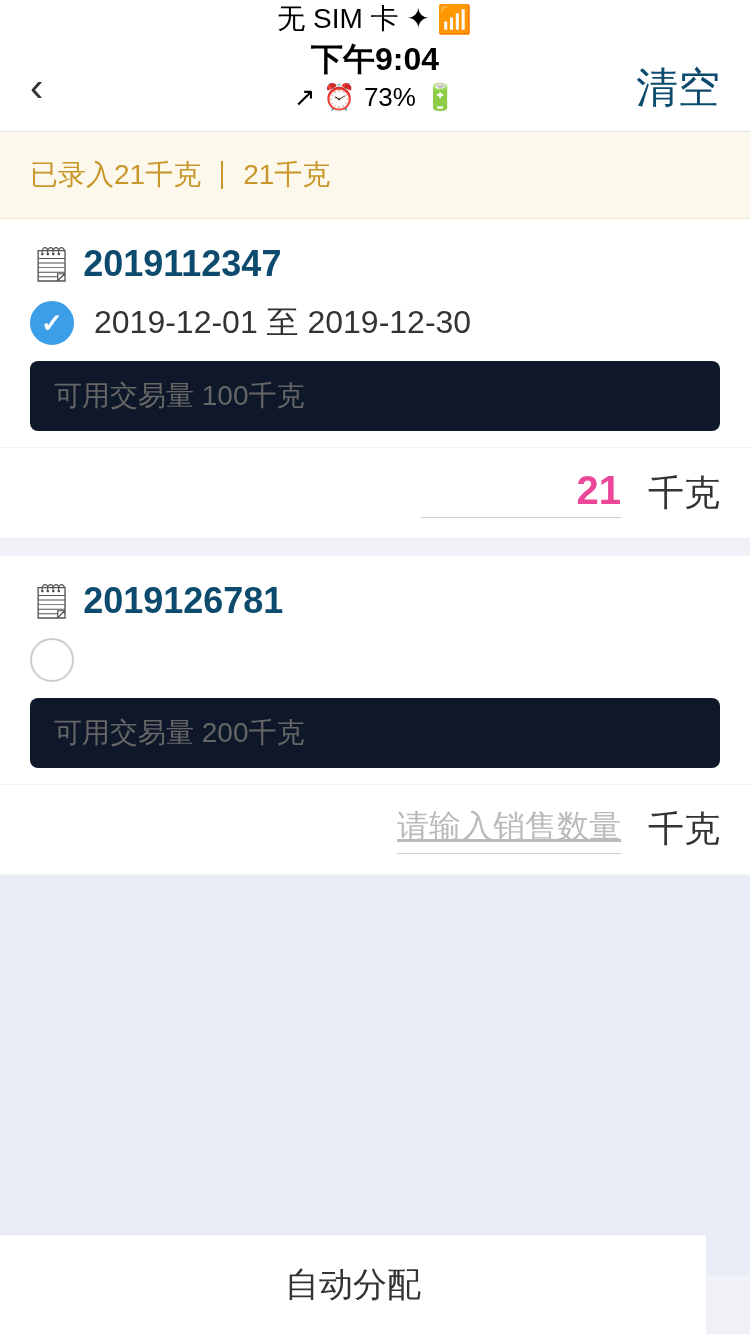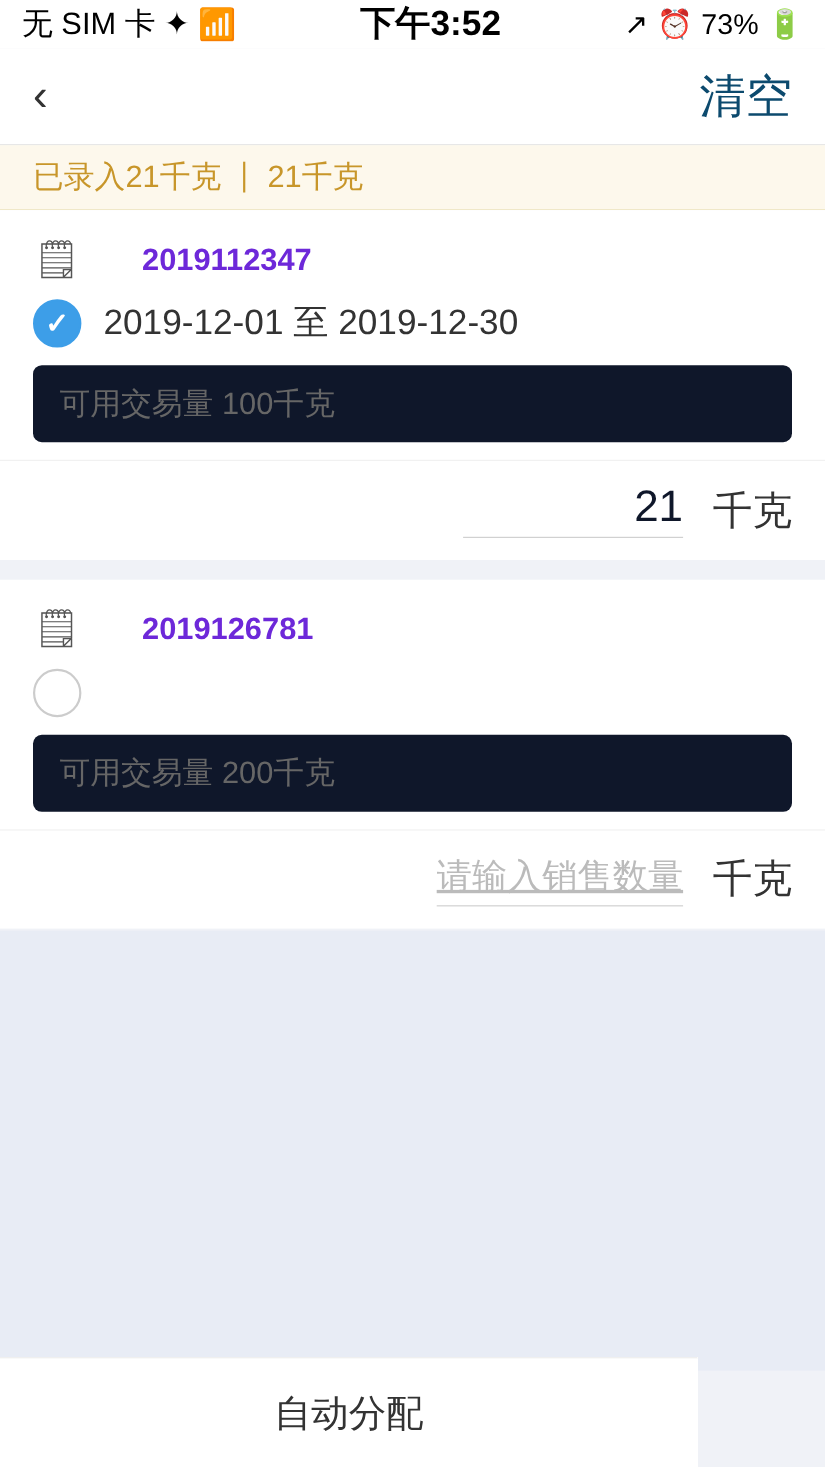--- a/index.html
+++ b/index.html
@@ -16,20 +16,21 @@
     
     .status-bar {
       background: #fff;
       height: 44px;
       display: flex;
       align-items: center;
       justify-content: space-between;
       padding: 0 20px;
       font-size: 28px;
       font-weight: 500;
+      flex-direction: column;
     }
     .status-left {
       display: flex;
       align-items: center;
       gap: 8px;
     }
     .status-center {
       font-size: 32px;
       font-weight: 600;
     }
@@ -62,21 +63,21 @@
     }
     .nav-action {
       font-size: 42px;
       color: #0c4a6e;
       cursor: pointer;
     }
 
     
     .info-banner {
       background: #fdf8ec;
-      padding: 10px 30px;
+      padding: 24px 30px;
       display: flex;
       align-items: center;
       gap: 20px;
       border-bottom: 1px solid #f0e8c8;
     }
     .info-banner-text {
       font-size: 28px;
       color: #c8962a;
     }
     .info-banner-divider {
@@ -94,24 +95,23 @@
       padding: 24px 30px 16px 30px;
       display: flex;
       align-items: center;
       gap: 10px;
     }
     .batch-icon {
       font-size: 34px;
       color: #555;
     }
     .batch-number {
-      font-size: 28px;
+      font-size: 36px;
       font-weight: 600;
-      color: #6d28d9;
-      margin-left: 46px;
+      color: #0c4a6e;
     }
     .card-row {
       padding: 0 30px 16px 30px;
       display: flex;
       align-items: center;
       gap: 20px;
       text-align: center;
     }
     .radio-circle {
       width: 44px;
@@ -152,22 +152,22 @@
       padding: 20px 30px;
       display: flex;
       align-items: center;
       justify-content: flex-end;
       gap: 16px;
       background: #fff;
       border-top: 1px solid #f0f0f0;
     }
     .quantity-value {
       font-size: 40px;
-      color: #0f172a;
-      font-weight: 400;
+      color: #ec4899;
+      font-weight: 700;
       text-align: right;
       min-width: 80px;
     }
     .quantity-placeholder {
       font-size: 32px;
       color: #bbb;
       text-decoration: underline;
     }
     .quantity-unit {
       font-size: 36px;
@@ -194,21 +194,21 @@
       background: #e8ecf5;
       flex: 1;
       min-height: 400px;
     }
 
     
     .bottom-bar {
       position: fixed;
       bottom: 0;
       left: 0;
-      width: 634px;
+      width: 706px;
       height: 100px;
       display: flex;
       background: #fff;
       border-top: 1px solid #e5e5e5;
     }
     .btn-auto {
       flex: 1;
       display: flex;
       align-items: center;
       justify-content: center;
@@ -233,21 +233,21 @@
     }
   </style>
 </head>
 <body>
 
 <div class="status-bar">
   <div class="status-left">
     <span>无 SIM 卡 ✦</span>
     <span>📶</span>
   </div>
-  <div class="status-center">下午3:52</div>
+  <div class="status-center">下午9:04</div>
   <div class="status-right">
     <span>↗</span>
     <span>⏰</span>
     <span>73%</span>
     <span>🔋</span>
   </div>
 </div>
 
 <div class="nav-bar">
   <span class="nav-back">‹</span>

